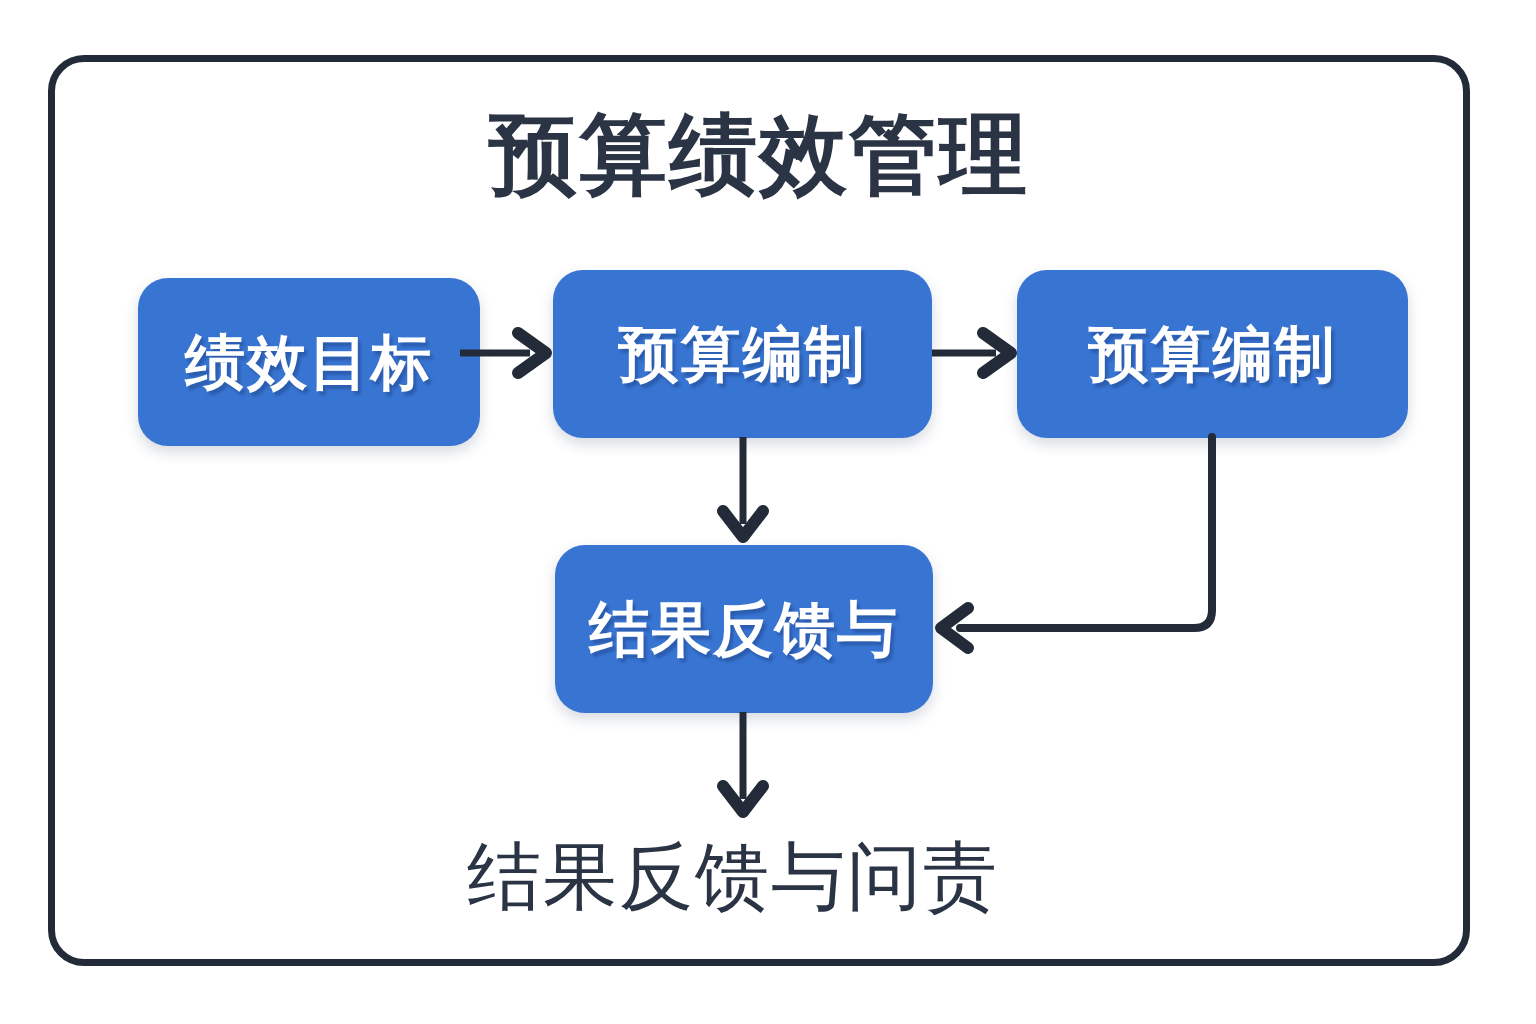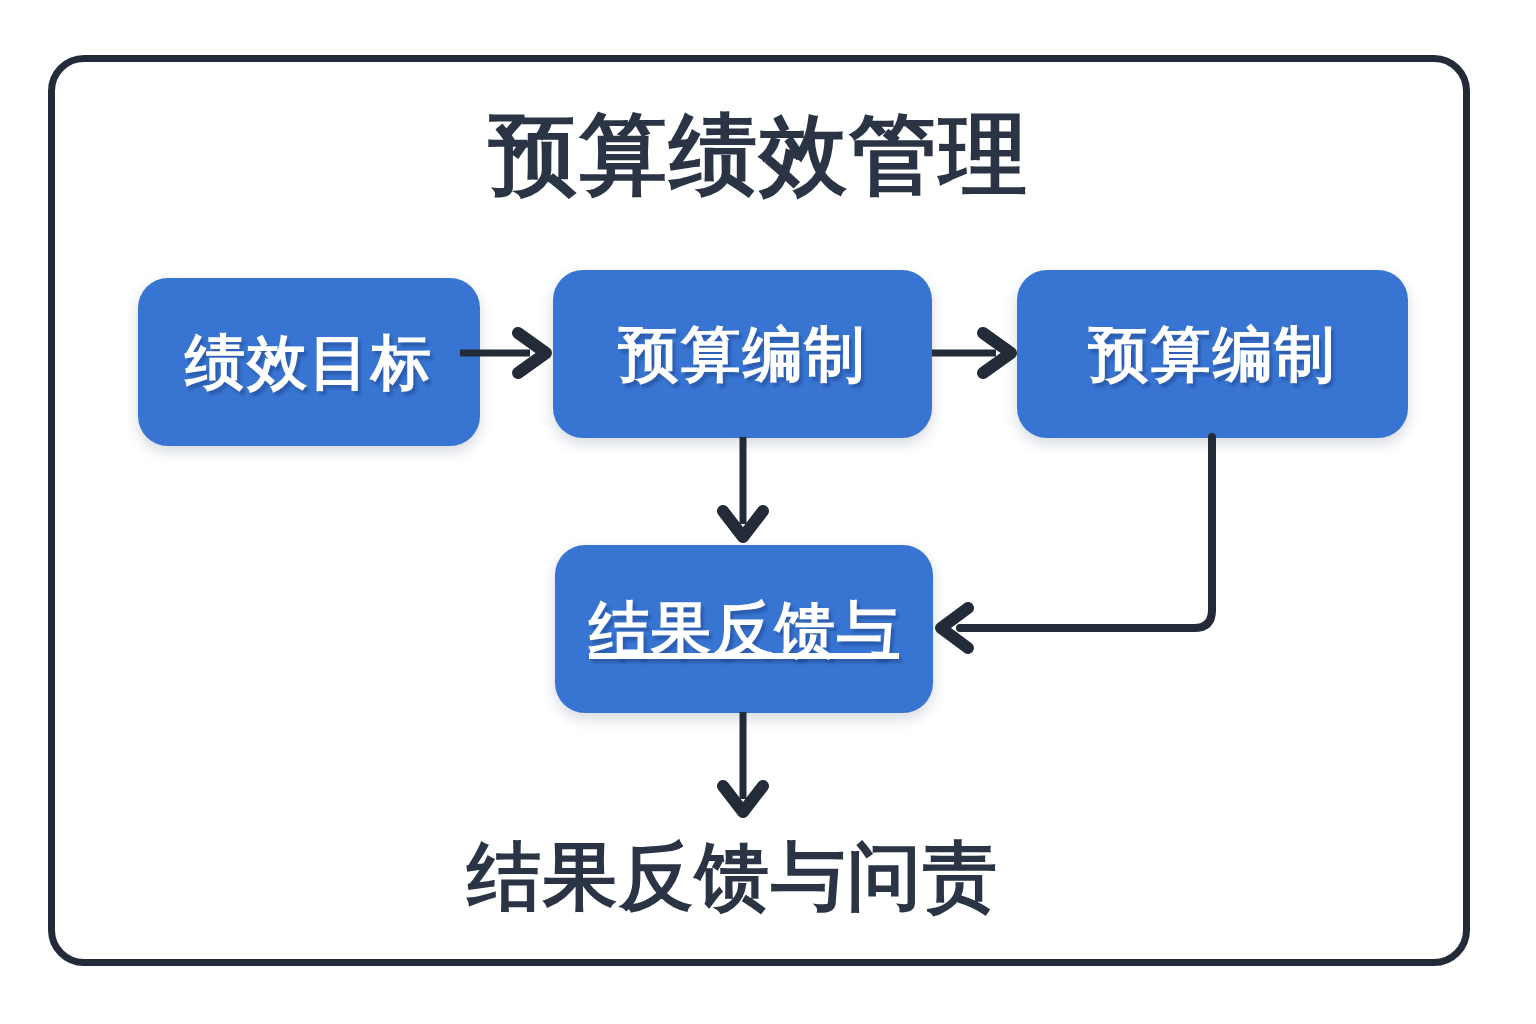--- a/index.html
+++ b/index.html
@@ -47,28 +47,28 @@
     font-size:60px;
     font-weight:800;
     line-height:1.35;
     letter-spacing:2px;
     box-shadow:0 6px 14px rgba(30,50,90,.18);
     text-shadow:3px 4px 3px rgba(20,45,105,.35);
   }
   .node-goal   {left:118px; top:278px; width:342px; height:168px;margin-left:20px;}
   .node-budget {left:553px; top:270px; width:379px; height:168px;text-align:center;}
   .node-execute{left:1017px;top:270px; width:391px; height:168px;}
-  .node-feedback{left:555px;top:545px; width:378px; height:168px;text-decoration:underline;}
+  .node-feedback{left:555px;top:545px; width:378px; height:168px;}
   .footer-label{
     position:absolute;
     left:48px;top:828px;
     width:1370px;
     text-align:center;
     font-size:74px;
-    font-weight:700;
+    font-weight:400;
     letter-spacing:2px;
     color:var(--text-dark);
   }
   svg.edges{
     position:absolute;
     left:0;top:0;
     width:1536px;height:1024px;
     pointer-events:none;
   }
   svg.edges path{

